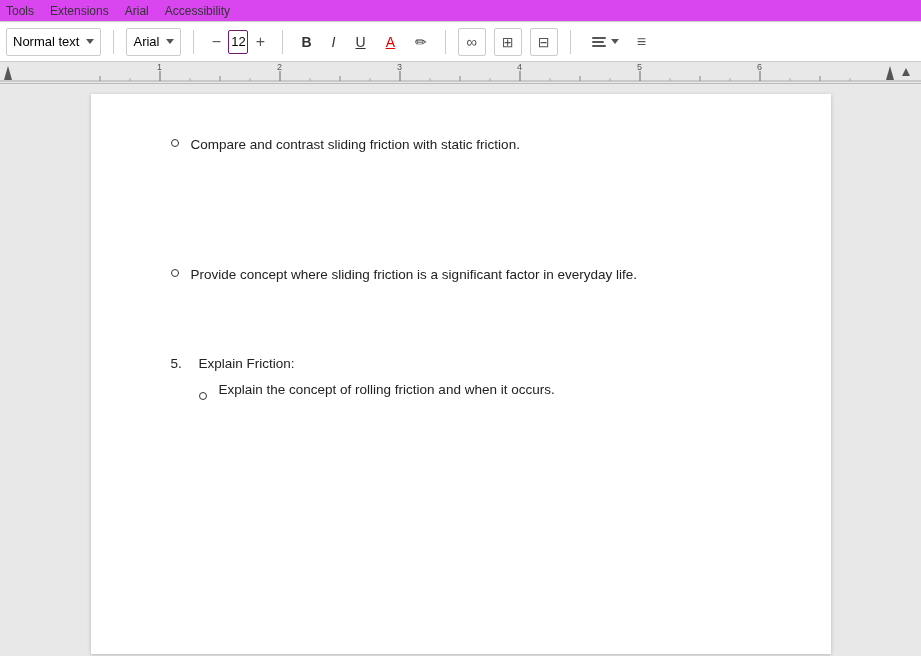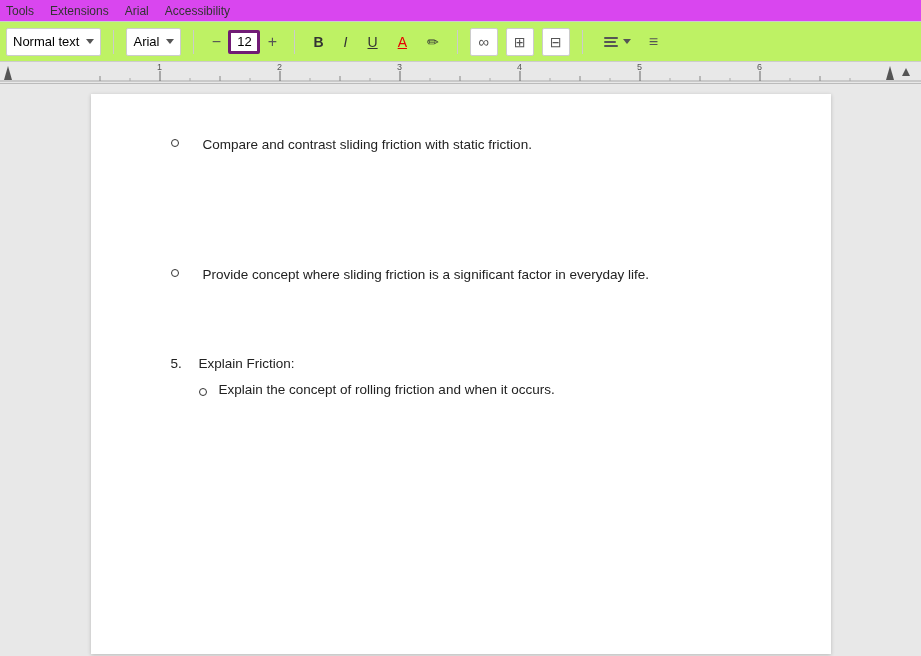--- a/index.html
+++ b/index.html
@@ -21,21 +21,21 @@
       align-items: center;
       padding: 0 6px;
       font-size: 12px;
       color: #333;
       border-bottom: 1px solid #ccc;
       gap: 16px;
     }
 
     
     .toolbar {
-      background: #bef264;
+      background: #ffffff;
       height: 40px;
       display: flex;
       align-items: center;
       padding: 0 6px;
       border-bottom: 1px solid #ccc;
       gap: 8px;
     }
 
     .toolbar-item {
       display: flex;
@@ -81,25 +81,25 @@
       display: flex;
       align-items: center;
       justify-content: center;
       font-size: 16px;
       cursor: pointer;
       border: none;
       background: none;
       color: #555;
     }
     .font-size-input {
-      width: 32px;
+      width: 20px;
       height: 24px;
       text-align: center;
       font-size: 13px;
-      border: 3px solid #701a75;
+      border: 1px solid #701a75;
       border-radius: 2px;
       background: #fff;
     }
 
     .btn-bold { font-weight: bold; font-size: 14px; }
     .btn-italic { font-style: italic; font-size: 14px; }
     .btn-underline { text-decoration: underline; font-size: 14px; }
     .underline-a-letter {
       font-size: 14px;
       text-decoration: underline;
@@ -157,21 +157,20 @@
       box-shadow: 0 1px 4px rgba(0,0,0,0.2);
       font-size: 13.5px;
       line-height: 1.6;
       color: #222;
     }
 
     .list-item {
       display: flex;
       align-items: flex-start;
       margin-bottom: 8px;
-      gap: 12px;
     }
 
     .bullet {
       display: inline-block;
       width: 8px;
       height: 8px;
       border: 1.5px solid #333;
       border-radius: 50%;
       margin-right: 12px;
       margin-top: 5px;
@@ -195,21 +194,21 @@
       align-items: flex-start;
       margin-bottom: 4px;
     }
     .num-label {
       min-width: 28px;
       font-size: 13.5px;
       flex-shrink: 0;
     }
     .sub-bullet-item {
       display: flex;
-      align-items: center;
+      align-items: flex-end;
       margin-left: 28px;
       margin-bottom: 4px;
     }
 
     
     .ruler-svg {
       width: 100%;
       height: 22px;
     }
 

